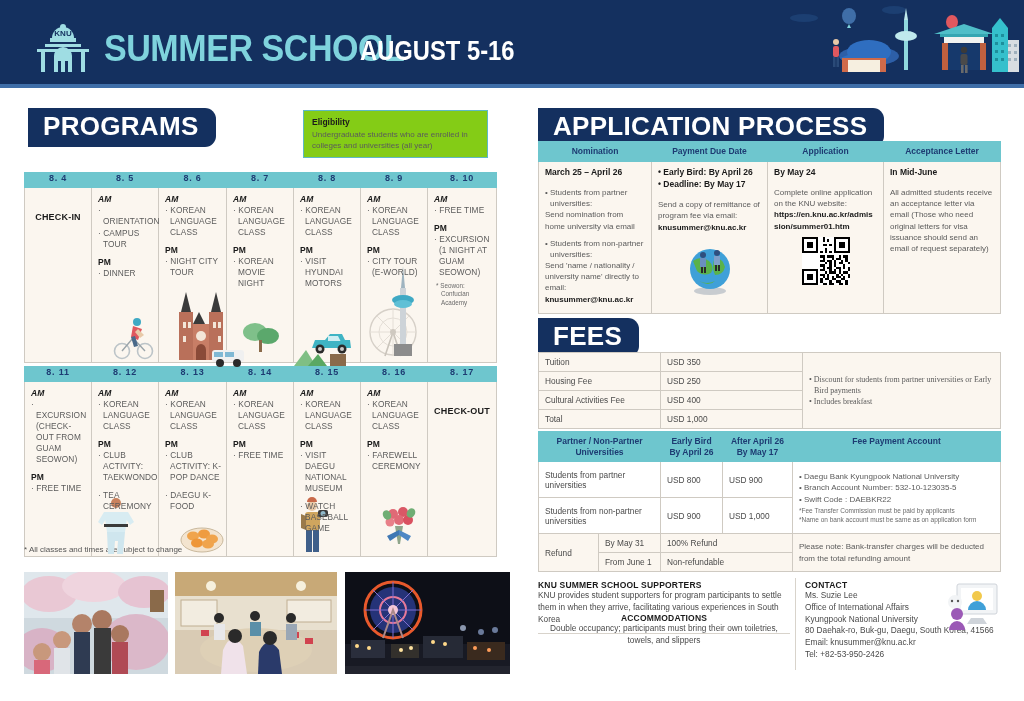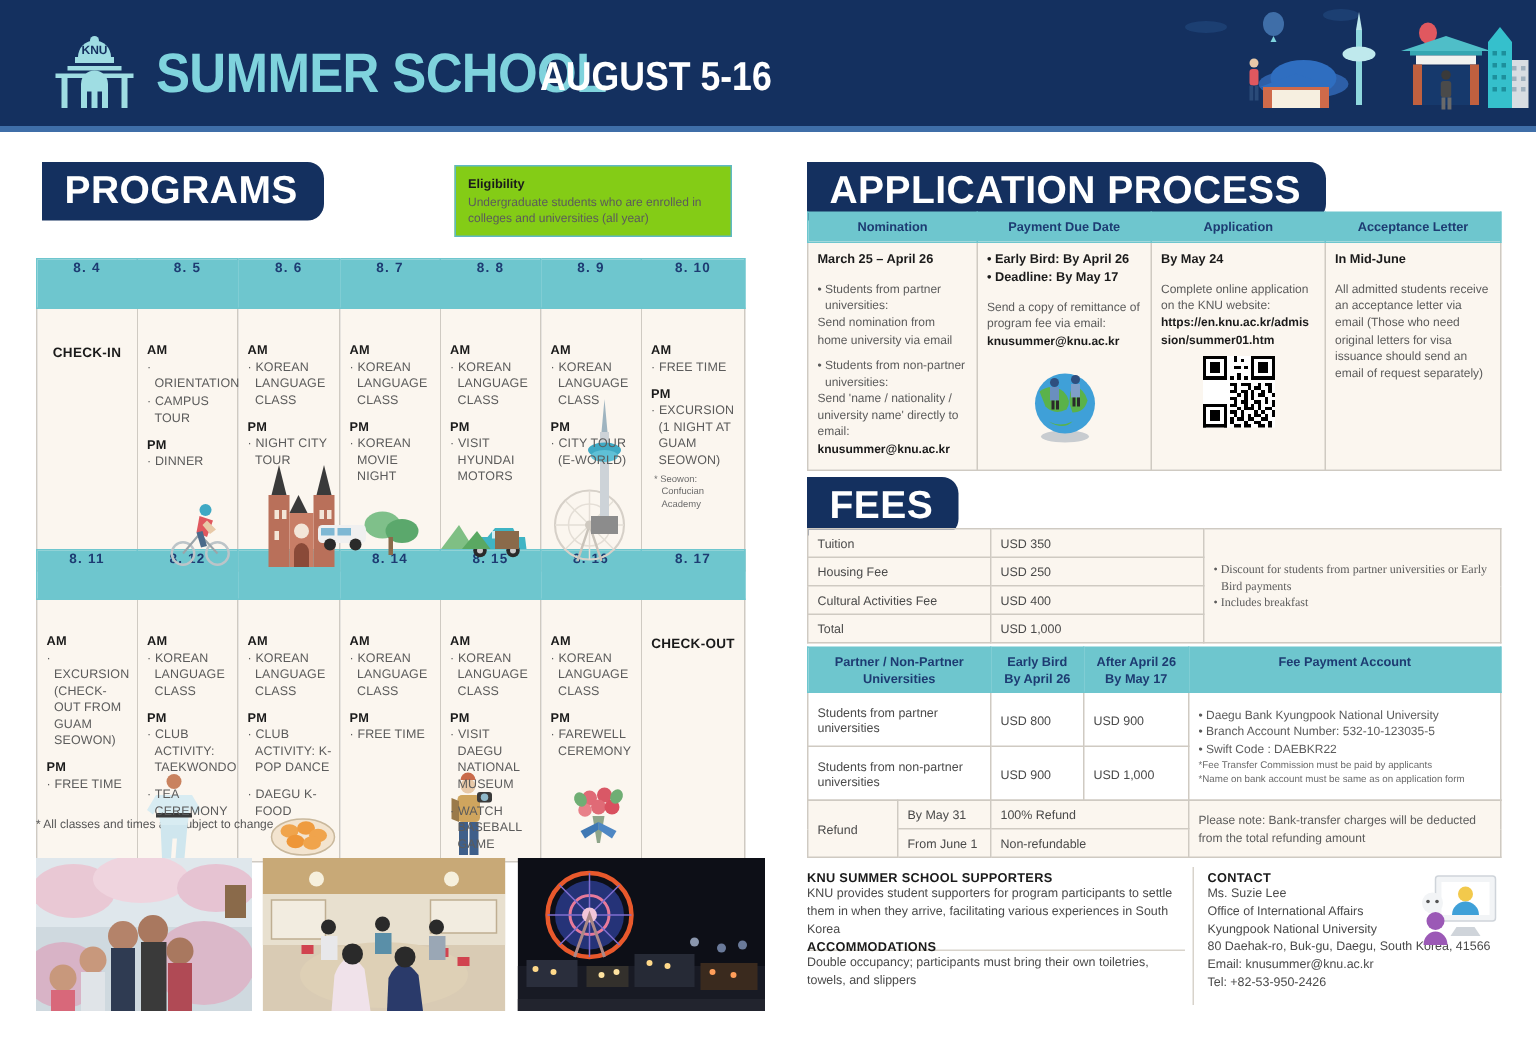--- a/index.html
+++ b/index.html
@@ -55,30 +55,30 @@
   }
   .cal td, .cal th { border: 1px solid #cfcac2; padding: 0; vertical-align: top; }
   .dow {
     height: 15px; font-size: 9px; font-weight: bold; color: #fff;
     text-align: center; letter-spacing: 1.2px; vertical-align: middle;
     background: #8c8c8c; border-color: #8c8c8c !important;
   }
   .dow.sun { background: #e02b32; border-color: #e02b32 !important; }
   .dow.sat { background: #1d3b72; border-color: #1d3b72 !important; }
   .datecell {
-    height: 33px; background: #6ec6ce; color: #1d3b72;
+    height: 15px; background: #6ec6ce; color: #1d3b72;
     font-size: 9px; font-weight: bold; text-align: center;
     letter-spacing: 0.8px; vertical-align: middle;
     border-color: #6ec6ce !important;
   }
   .daycell { background: #fbf6ef; height: 175px; position: relative; }
   .daycell.sun { background: #fbf6ef; }
   .inner { padding: 6px 5px 0 6px; position: relative; z-index: 2; }
   .ampm { font-size: 8.5px; font-weight: bold; color: #1a1a1a; margin-top: 7px; letter-spacing: 0.2px;}
-  .ampm:first-child { margin-top: 16px; }
+  .ampm:first-child { margin-top: 0; font-style: italic; }
   .act {
     font-size: 8.3px; color: #5b5b5b; line-height: 1.33;
     letter-spacing: 0.1px; margin-top: 1px; padding-left: 5px;
     text-indent: -5px;
   }
   .note {
     font-size: 6.3px; color: #6b6b6b; line-height: 1.3;
     margin-top: 4px; padding-left: 7px; text-indent: -5px;
   }
   .checkin {
@@ -785,21 +785,21 @@
     <td class="cell-cream fee-val">Non-refundable</td>
   </tr>
 </tbody>
   </table>
 
 <div class="info-box" style="left:538px; top:580px; width:252px;">
   <div class="info-t">KNU SUMMER SCHOOL SUPPORTERS</div>
   <div class="info-b">KNU provides student supporters for program participants to settle them in when they arrive, facilitating various experiences in South Korea</div>
 </div>
 <div class="hr-light" style="position:absolute;left:538px;top:633px;width:252px;"></div>
-<div class="info-box" style="left:538px; top:626px; width:252px;">
+<div class="info-box" style="left:538px; top:613px; width:252px;text-align:center;">
   <div class="info-t">ACCOMMODATIONS</div>
   <div class="info-b">Double occupancy; participants must bring their own toiletries, towels, and slippers</div>
 </div>
 
 <div class="hr-light" style="position:absolute;left:795px;top:578px;width:1px;height:92px;background:#d8d3cb;"></div>
 
 <div class="info-box" style="left:805px; top:580px; width:205px;">
   <div class="info-t">CONTACT</div>
   <div class="info-b">Ms. Suzie Lee</div>
   <div class="info-b">Office of International Affairs</div>

